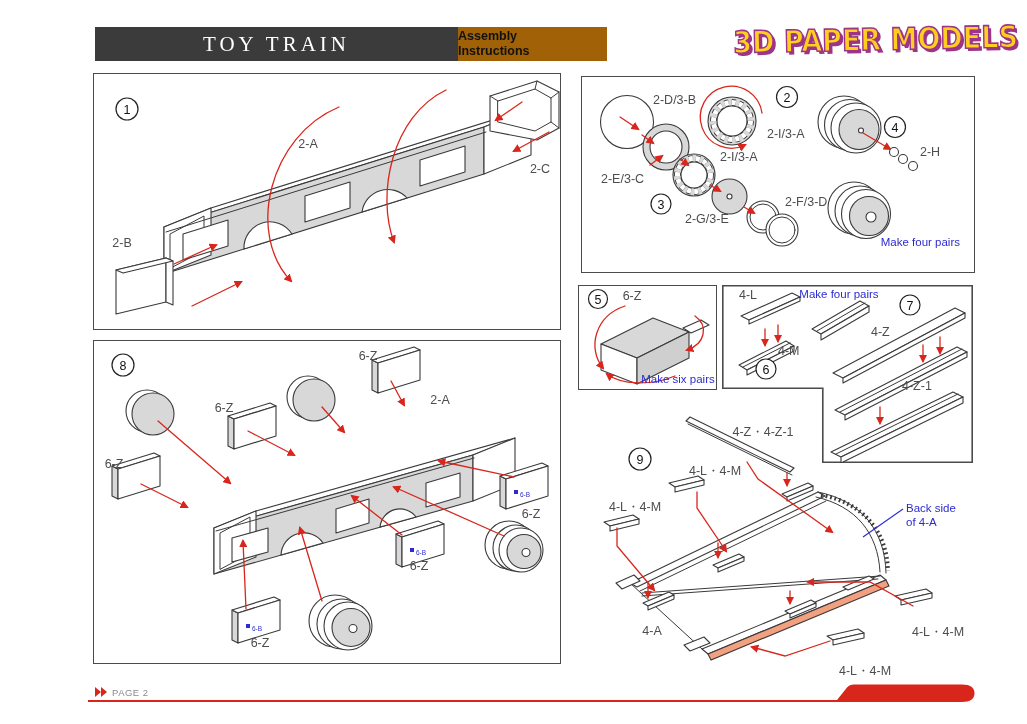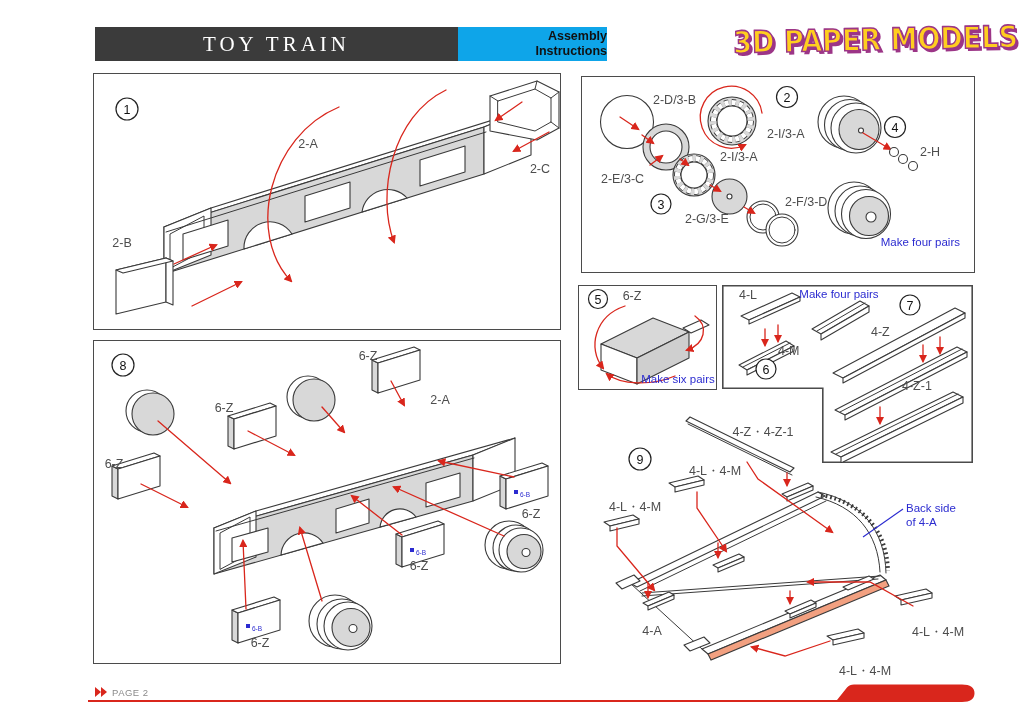--- a/index.html
+++ b/index.html
@@ -3,22 +3,22 @@
 <meta charset="utf-8">
 <style>
   html,body{margin:0;padding:0;background:#fff;}
   #page{position:relative;width:1027px;height:724px;background:#fff;
         font-family:"Liberation Sans",sans-serif;overflow:hidden;}
 
   
   .titlebar{position:absolute;left:95px;top:27px;width:363px;height:34px;background:#3b3b3b;
             color:#fff;display:flex;align-items:center;justify-content:center;
             font-family:"Liberation Serif",serif;font-size:21px;letter-spacing:4px;}
-  .subbox{position:absolute;left:458px;top:27px;width:149px;height:34px;background:#0ea5e9;
-          color:#111;display:flex;flex-direction:column;align-items:flex-end;justify-content:center;
+  .subbox{position:absolute;left:458px;top:27px;width:149px;height:34px;background:#a16207;
+          color:#111;display:flex;flex-direction:column;align-items:flex-start;justify-content:center;
           font-weight:bold;font-size:12.5px;line-height:15px;}
   .logo{position:absolute;left:733px;top:25px;width:256px;height:40px;white-space:nowrap;
         font-family:"DejaVu Sans",sans-serif;font-weight:bold;font-size:27px;letter-spacing:0;
         color:#ffce1f;-webkit-text-stroke:1.4px #9c3587;text-shadow:2.5px 2.5px 0 #9c3587;
         transform:rotate(-1.2deg) scaleY(1.12);transform-origin:left top;}
 
   
   .panel{position:absolute;background:#fff;border:1.6px solid #4b4b4b;}
   .nopanel{position:absolute;background:transparent;}
   .panel svg,.nopanel svg{display:block;width:100%;height:100%;}

